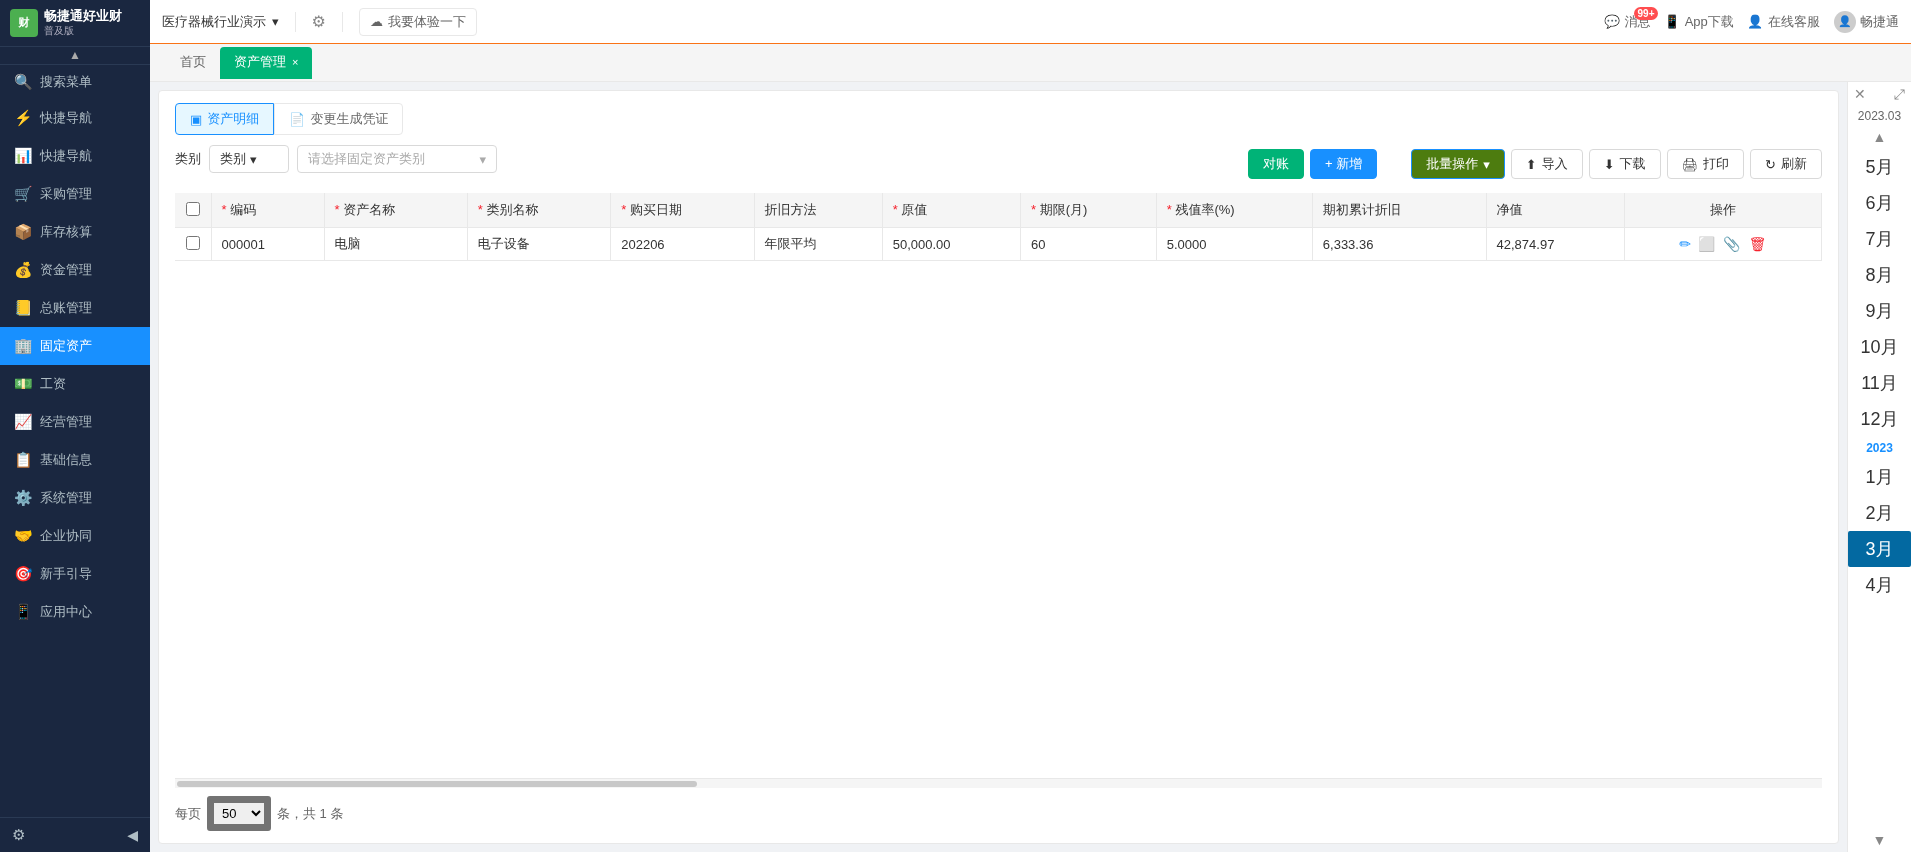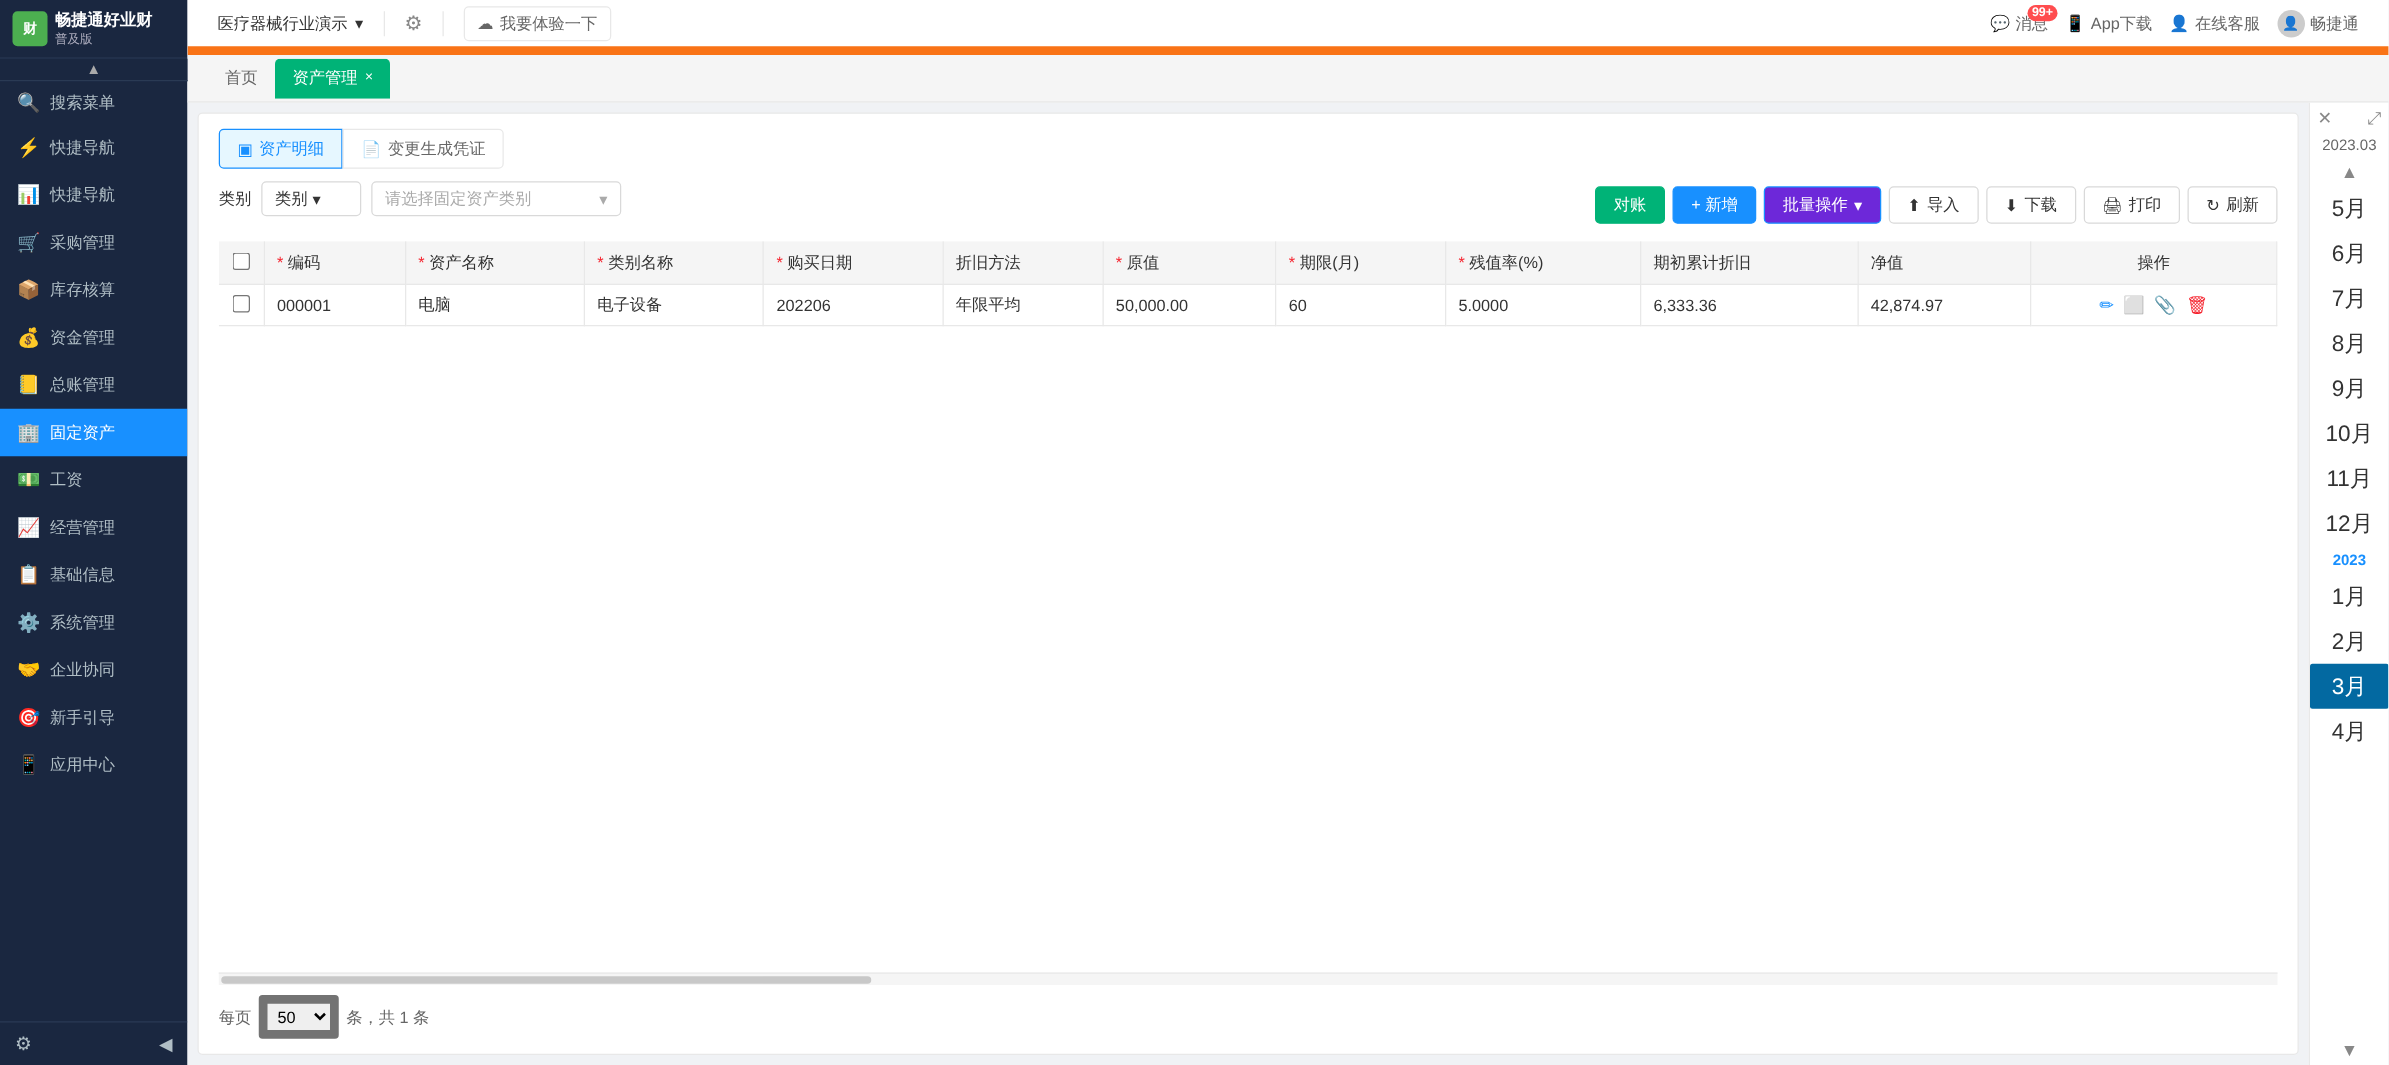--- a/index.html
+++ b/index.html
@@ -69,22 +69,22 @@
       background: #f0f2f5;
       overflow: hidden;
     }
 
     
     .topbar {
       background: #fff;
       height: 44px;
       display: flex;
       align-items: center;
-      padding: 0 24px;
-      border-bottom: 7px solid #f97316;
+      padding: 0 12px;
+      border-bottom: 1px solid #f97316;
       gap: 10px;
       flex-shrink: 0;
       justify-content: center;
     }
     .topbar-company {
       display: flex; align-items: center; gap: 6px;
       color: #333; font-size: 13px; cursor: pointer;
     }
     .topbar-divider { width: 1px; height: 20px; background: #e8e8e8; margin: 0 6px; }
     .topbar-gear { color: #888; cursor: pointer; font-size: 16px; }
@@ -175,21 +175,21 @@
       padding: 5px 14px;
       border-radius: 4px;
       border: 1px solid #d9d9d9;
       background: #fff;
       cursor: pointer;
       font-size: 13px;
       color: #333;
       display: flex; align-items: center; gap: 5px;
     }
     .btn-primary { background: #1890ff; color: #fff; border-color: #1890ff; }
-    .btn-batch { background: #6d28d9; color: #fff; border-color: #1890ff; }
+    .btn-batch { background: #4d7c0f; color: #fff; border-color: #1890ff; margin-left: 28px; }
     .btn-green { background: #00b377; color: #fff; border-color: #00b377; }
 
     
     .filter-row {
       display: flex; align-items: center; gap: 8px;
       margin-bottom: 10px;
     }
     .filter-label { color: #333; font-size: 13px; }
     .filter-select {
       display: flex; align-items: center; gap: 4px;

